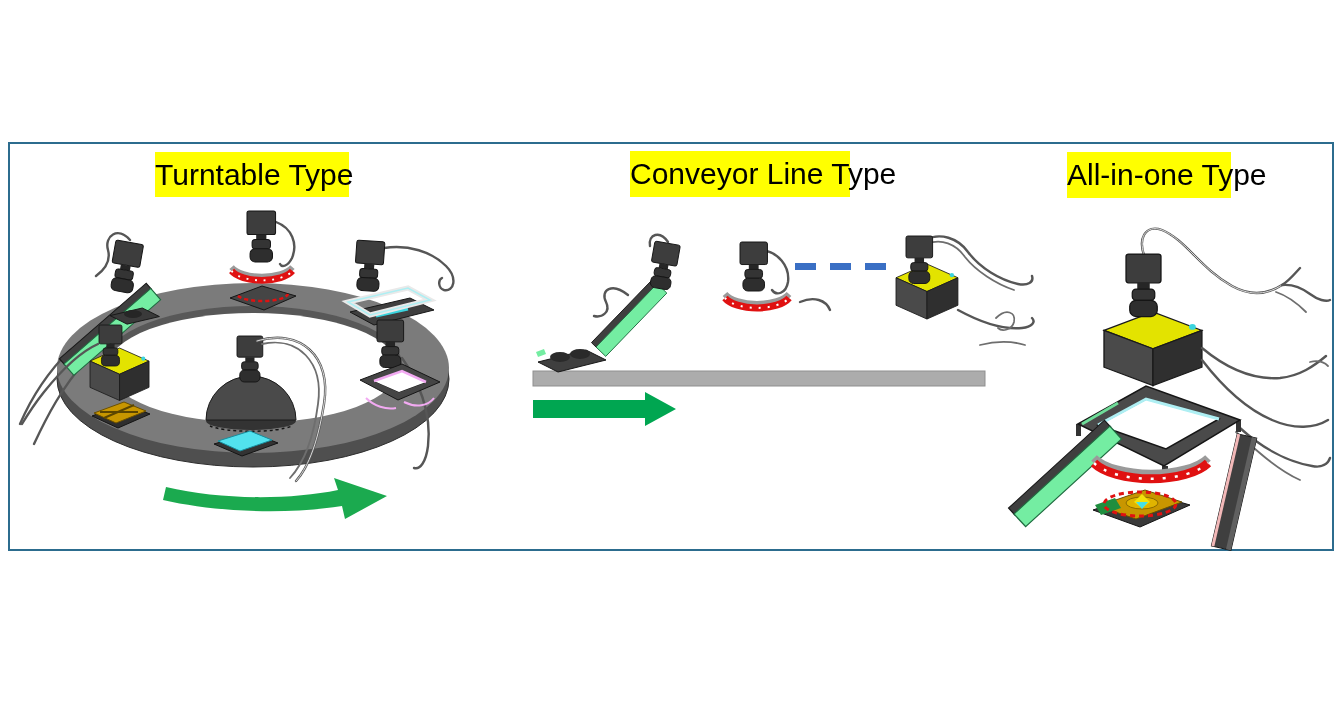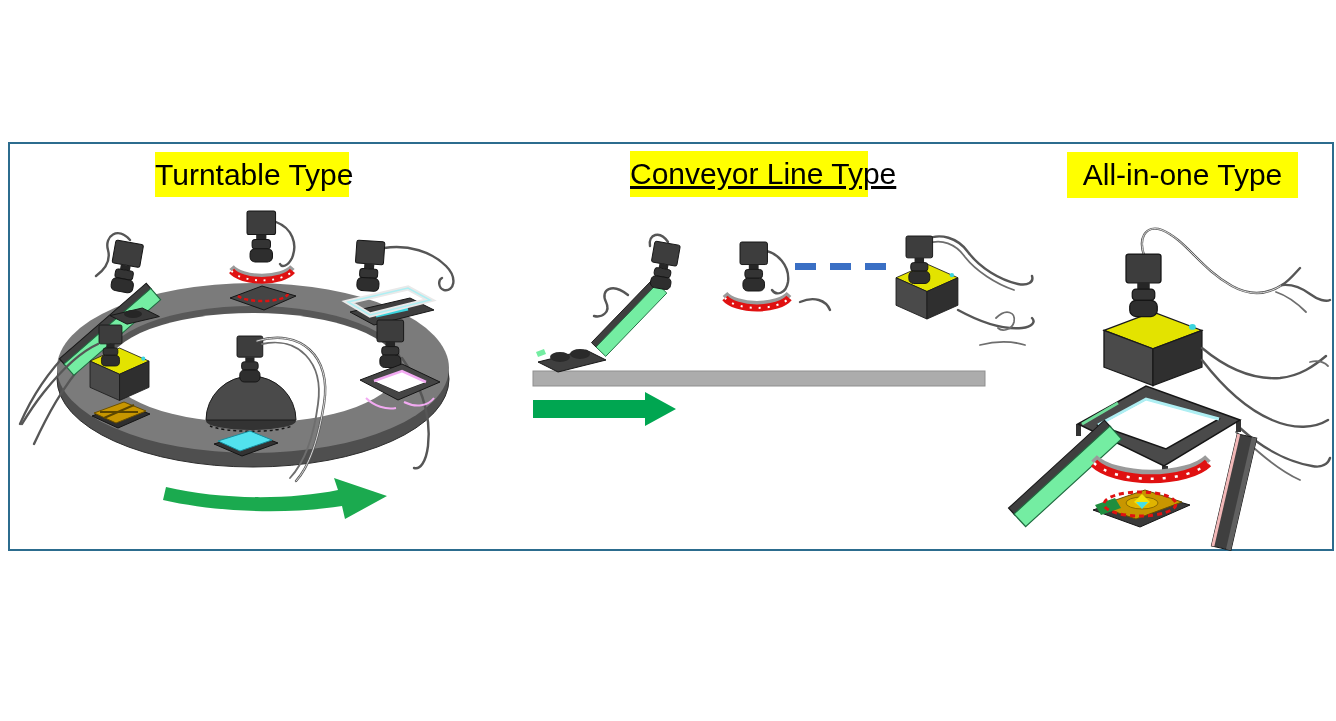--- a/index.html
+++ b/index.html
@@ -4,22 +4,22 @@
 <style>
   html,body{margin:0;padding:0;background:#FFFFFF;}
   body{width:1336px;height:721px;position:relative;overflow:hidden;
        font-family:"Liberation Sans", sans-serif;}
   .frame{position:absolute;left:8px;top:142px;width:1322px;height:405px;
          border:2px solid #2C6C8E;background:#FFFFFF;box-sizing:content-box;}
   .panel-label{position:absolute;background:#FFFF00;color:#000000;
        font-size:30px;font-weight:400;text-align:center;line-height:45px;
        white-space:nowrap;z-index:3;}
   #lbl-turntable{left:155px;top:152px;width:194px;height:45px;}
-  #lbl-conveyor{left:630px;top:151px;width:238px;height:46px;text-decoration:underline;}
-  #lbl-allinone{left:1067px;top:152px;width:231px;height:46px;}
+  #lbl-conveyor{left:630px;top:151px;width:220px;height:46px;}
+  #lbl-allinone{left:1067px;top:152px;width:164px;height:46px;}
   svg.scene{position:absolute;left:0;top:0;width:1336px;height:721px;z-index:2;}
   .cbl{fill:none;stroke:#565656;stroke-width:2.4;stroke-linecap:round;}
   .cbl-hi{fill:none;stroke:#DCDCDC;stroke-width:1;stroke-linecap:round;}
   .cbl-thin{fill:none;stroke:#6E6E6E;stroke-width:1.8;stroke-linecap:round;}
 </style>
 </head>
 <body>
 
 <div class="frame"></div>
 

